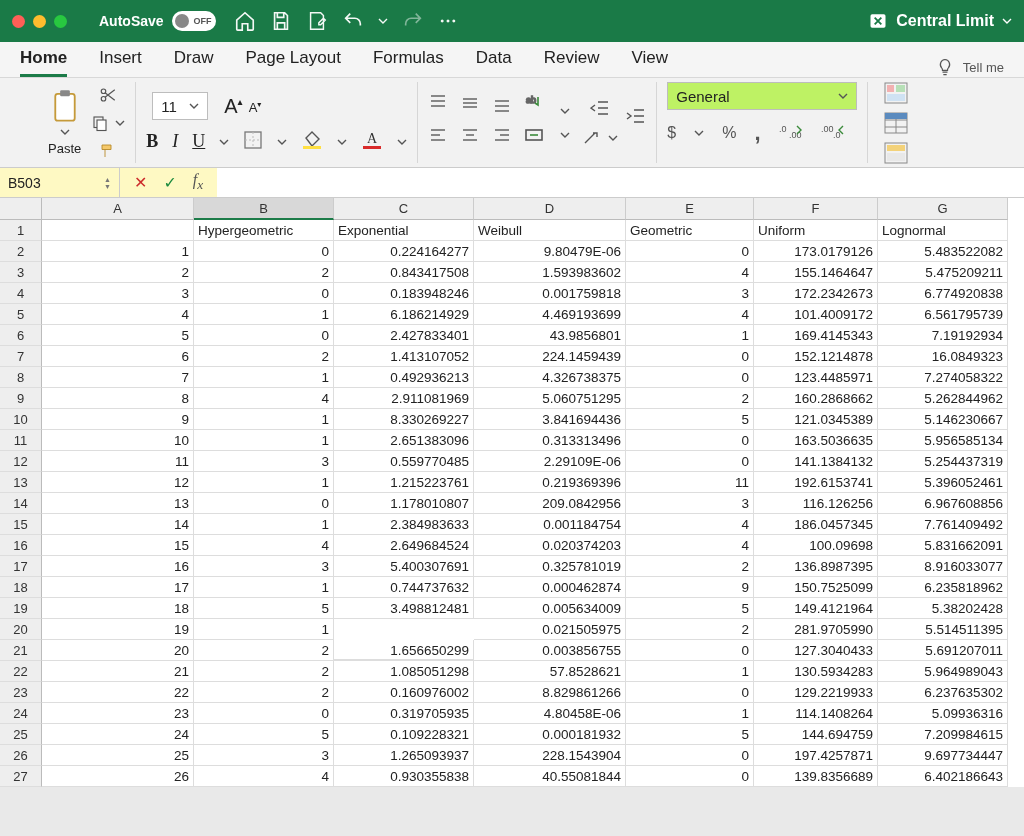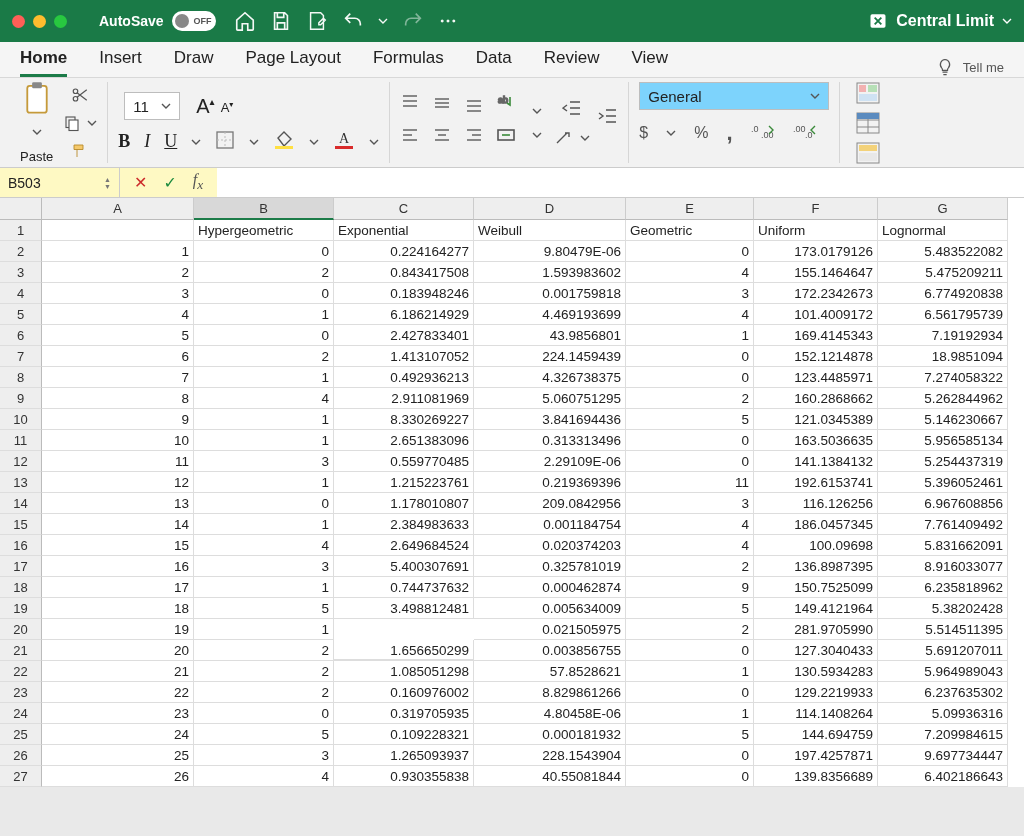--- a/index.html
+++ b/index.html
@@ -57,21 +57,21 @@
 
   
   .ribbon {
     background:#f2f2f2; height:90px; display:flex; align-items:stretch;
     padding:4px 10px; gap:0; border-bottom:1px solid #ccc;
   }
   .rgroup { display:flex; align-items:center; padding:0 10px; border-right:1px solid #d6d6d6;}
   .rgroup:last-child { border-right:none;}
   .vsplit { display:flex; flex-direction:column; align-items:center; gap:2px;}
   .hsplit { display:flex; align-items:center; gap:6px;}
-  .paste-col { gap:12px;}
+  .paste-col { gap:4px;margin-left:28px;}
   .paste-col .lbl { font-size:13px; }
   .mini-icon { width:18px; height:18px; fill:#555;}
   .font-select, .size-select {
     border:1px solid #bdbdbd; background:#fff; height:28px; padding:0 8px;
     font-size:15px; display:flex; align-items:center; justify-content:space-between;
   }
   .font-select { width:180px;}
   .size-select { width:56px; margin-left:6px;}
   .font-btns { display:flex; gap:14px; margin-top:10px; align-items:center;}
   .font-btn { font-family:'Times New Roman',serif; font-size:18px; cursor:pointer;}
@@ -80,21 +80,21 @@
   .font-btn.u { text-decoration:underline;}
   .aA { display:flex; gap:6px; margin-left:10px; align-items:baseline;}
   .aA .big { font-size:20px;}
   .aA .small { font-size:13px;}
   .align-grid {
     display:grid; grid-template-columns:repeat(4,28px);
     grid-template-rows:repeat(2,28px); gap:4px;
   }
   .align-cell svg { width:20px; height:20px; stroke:#666; fill:none; stroke-width:1.6;}
   .numgroup { flex-direction:column; align-items:flex-start; gap:10px;}
-  .num-select { border:1px solid #bdbdbd; background:#7dd3fc; height:28px; width:190px; padding:0 8px; display:flex; align-items:center; justify-content:space-between; font-size:15px;}
+  .num-select { border:1px solid #bdbdbd; background:#bef264; height:28px; width:190px; padding:0 8px; display:flex; align-items:center; justify-content:space-between; font-size:15px;}
   .num-row { display:flex; gap:18px; align-items:center; color:#555; font-size:16px;}
   .cond-col { display:flex; flex-direction:column; gap:8px; padding-left:6px;}
   .cond-col svg { width:24px; height:22px;}
 
   
   .fbar {
     background:#fef9c3; height:30px; display:flex; align-items:center;
     border-bottom:1px solid #ccc;
   }
   .namebox {
@@ -519,21 +519,21 @@
         <div class="cell num" style="width: 124px;">169.4145343</div>
         <div class="cell num" style="width: 130px;">7.19192934</div>
       </div>
       <div class="grow">
         <div class="cell num" style="width: 152px;">6</div>
         <div class="cell num" style="width: 140px;">2</div>
         <div class="cell num" style="width: 140px;">1.413107052</div>
         <div class="cell num" style="width: 152px;">224.1459439</div>
         <div class="cell num" style="width: 128px;">0</div>
         <div class="cell num" style="width: 124px;">152.1214878</div>
-        <div class="cell num" style="width: 130px;">18.9851094</div>
+        <div class="cell num" style="width: 130px;">16.0849323</div>
       </div>
       <div class="grow">
         <div class="cell num" style="width: 152px;">7</div>
         <div class="cell num" style="width: 140px;">1</div>
         <div class="cell num" style="width: 140px;">0.492936213</div>
         <div class="cell num" style="width: 152px;">4.326738375</div>
         <div class="cell num" style="width: 128px;">0</div>
         <div class="cell num" style="width: 124px;">123.4485971</div>
         <div class="cell num" style="width: 130px;">7.274058322</div>
       </div>

